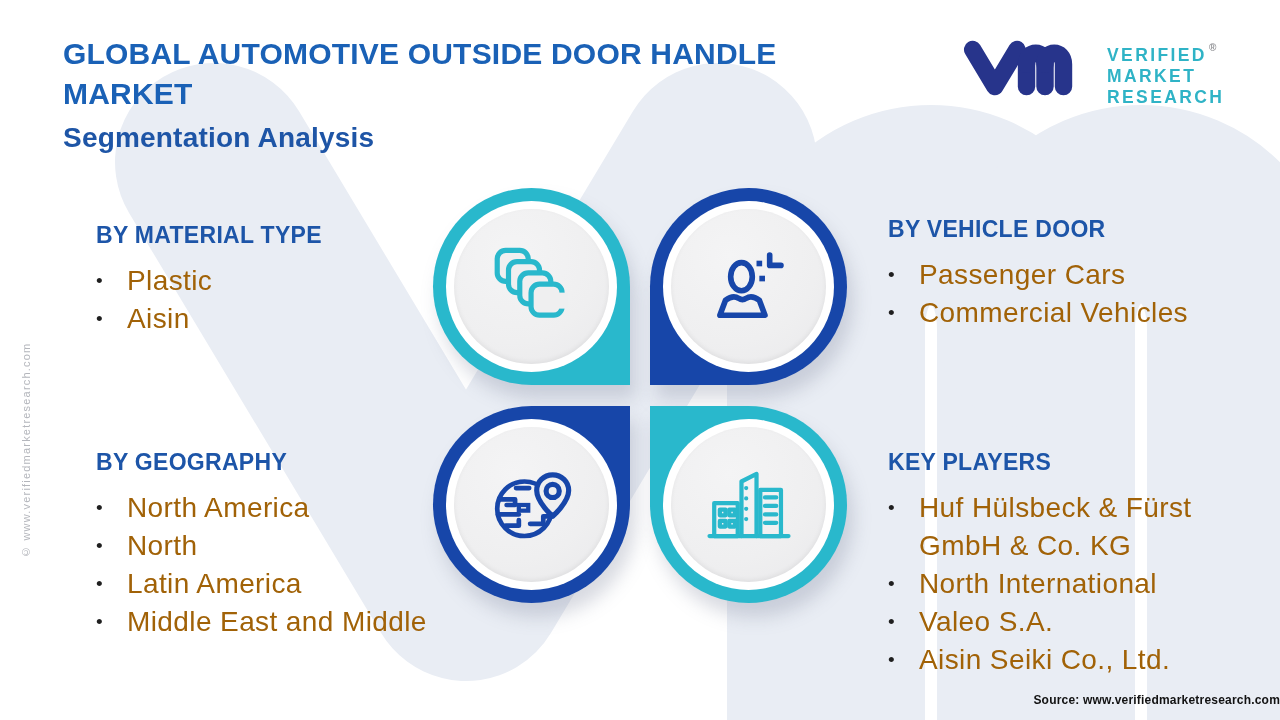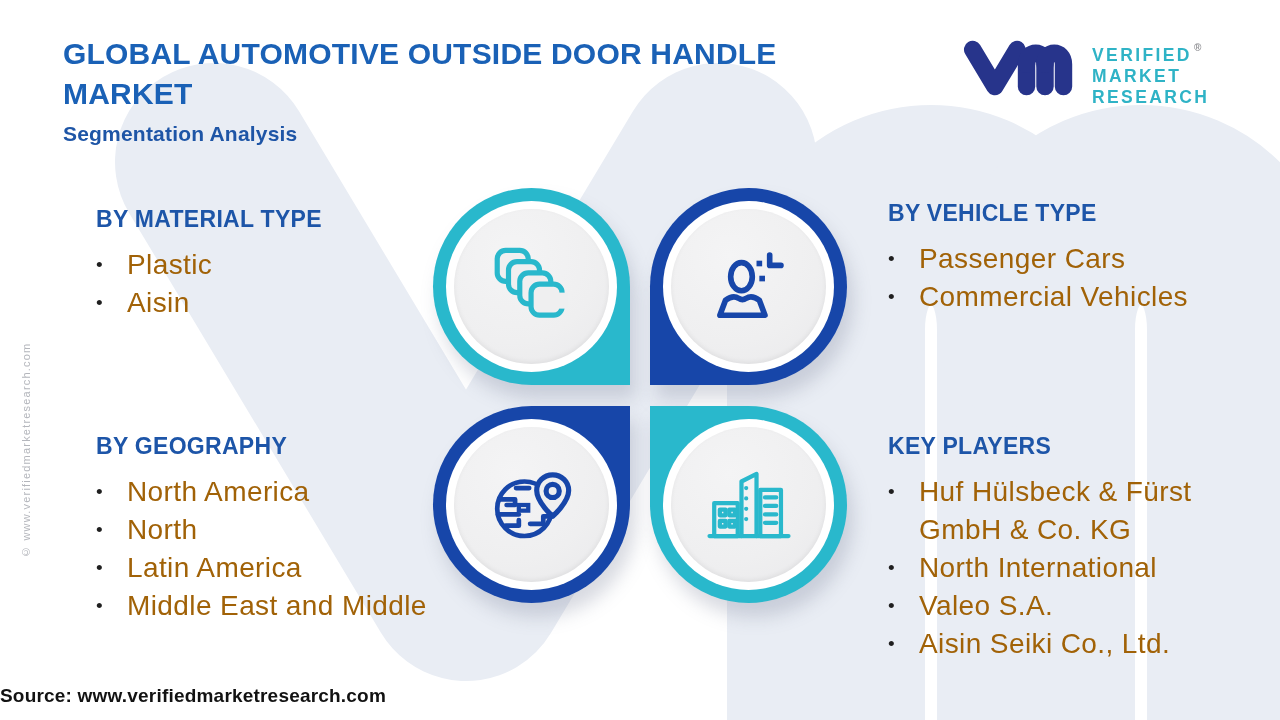--- a/index.html
+++ b/index.html
@@ -24,25 +24,25 @@
     font-size:11px; color:#b4b6bc; letter-spacing:1.2px;
   }
 
   
   .title-block { position:absolute; left:47px; top:34px;margin-left:16px; }
   .title-line {
     font-size:30px; font-weight:700; color:#1a61b6;
     line-height:40px; letter-spacing:0.2px;
   }
   .subtitle {
-    font-size:21px; font-weight:700; color:#1e55a6;
+    font-size:28px; font-weight:700; color:#1e55a6;
     margin-top:8px; letter-spacing:0.2px;
   }
 
-  .logo { position:absolute; left:960px; top:32px; display:flex; align-items:flex-start; }
+  .logo { position:absolute; left:960px; top:32px; display:flex; align-items:flex-start; gap:15px; }
   .logo-mark { width:132px; height:70px; }
   .brand { margin-top:5px; position:relative; }
   .brand-line {
     font-size:17.5px; font-weight:700; color:#2fb3c6;
     line-height:21px; letter-spacing:2.4px; white-space:nowrap;
   }
   .reg-mark { font-size:10px; color:#8f9094; vertical-align:10px; letter-spacing:0; margin-left:2px; }
 
   
   .quad { position:absolute; width:197px; height:197px; }
@@ -67,31 +67,31 @@
   .disc svg { width:94px; height:94px; }
 
   
   .section { position:absolute; }
   #sec-material   { left:96px;  top:206px; width:335px; }
   #sec-vehicle    { left:888px; top:200px; width:365px; }
   #sec-geography  { left:96px;  top:433px; width:340px; }
   #sec-keyplayers { left:888px; top:433px; width:356px; }
   .heading {
     font-size:23px; font-weight:700; color:#1d55a8;
-    letter-spacing:0.3px; margin:0 0 13px 0;
+    letter-spacing:0.3px; margin:16px 0 13px 0;
   }
   .seg-list { margin:0; padding:0; list-style:none; }
   .seg-list li { display:flex; align-items:flex-start; }
   .bullet { width:31px; flex:none; font-size:19px; line-height:38px; color:#1f1f1f; }
   .item-text { flex:1; font-size:28px; line-height:38px; color:#a16207; letter-spacing:0.4px; }
 
   
   .source {
     position:absolute; left:0; right:0; bottom:13px;
-    text-align:left; font-size:19px; font-weight:700; color:#121212;
+    text-align:right; font-size:12px; font-weight:700; color:#121212;
     letter-spacing:0.2px;
   }
 </style>
 </head>
 <body>
 
 <svg class="bg-monogram" viewBox="0 0 250 160" preserveAspectRatio="none">
   <g fill="none" stroke="#e9edf4" stroke-width="33" stroke-linecap="round" stroke-linejoin="round">
     <path d="M24 32 L66 102 L108 32"></path>
     <path d="M126 158 V56"></path>
@@ -205,21 +205,21 @@
         <span class="item-text">Plastic</span>
       </li>
     <li>
         <span class="bullet">•</span>
         <span class="item-text">Aisin</span>
       </li>
   </ul>
 </div>
 
 <div class="section" id="sec-vehicle">
-  <h2 class="heading">BY VEHICLE TYPE</h2>
+  <h2 class="heading">BY VEHICLE DOOR</h2>
   <ul class="seg-list">
     <li>
         <span class="bullet">•</span>
         <span class="item-text">Passenger Cars</span>
       </li>
     <li>
         <span class="bullet">•</span>
         <span class="item-text">Commercial Vehicles</span>
       </li>
   </ul>

